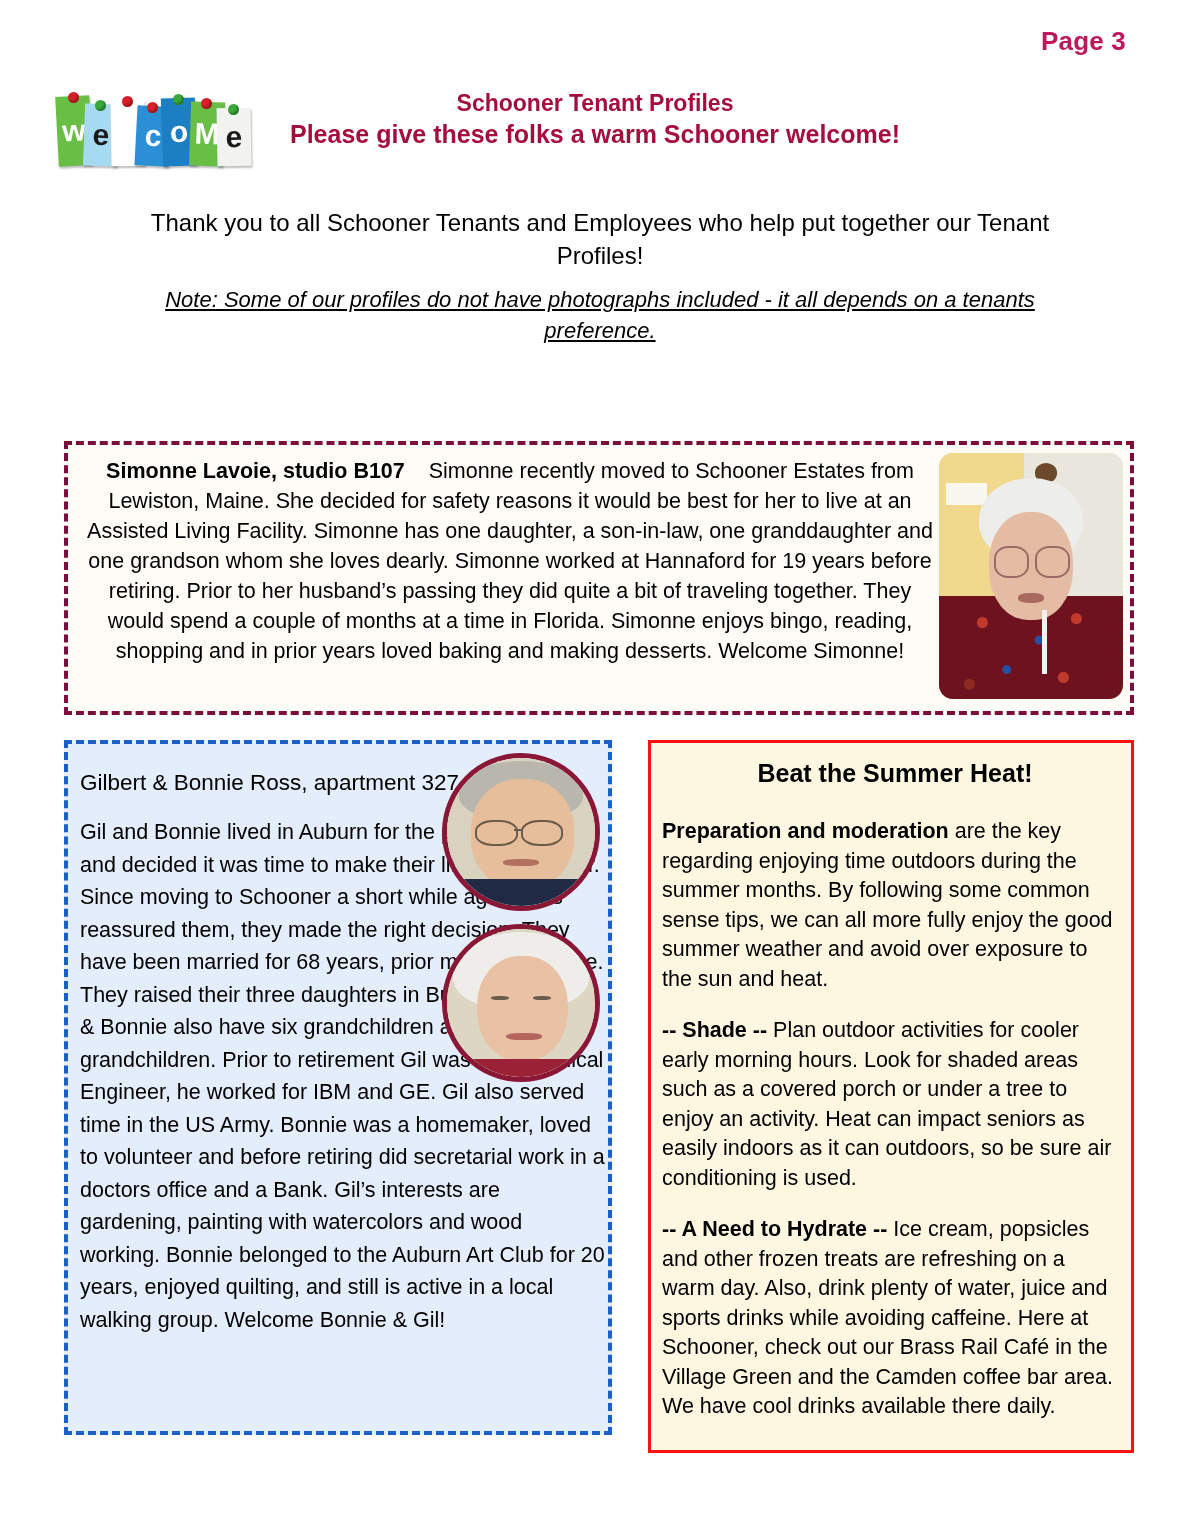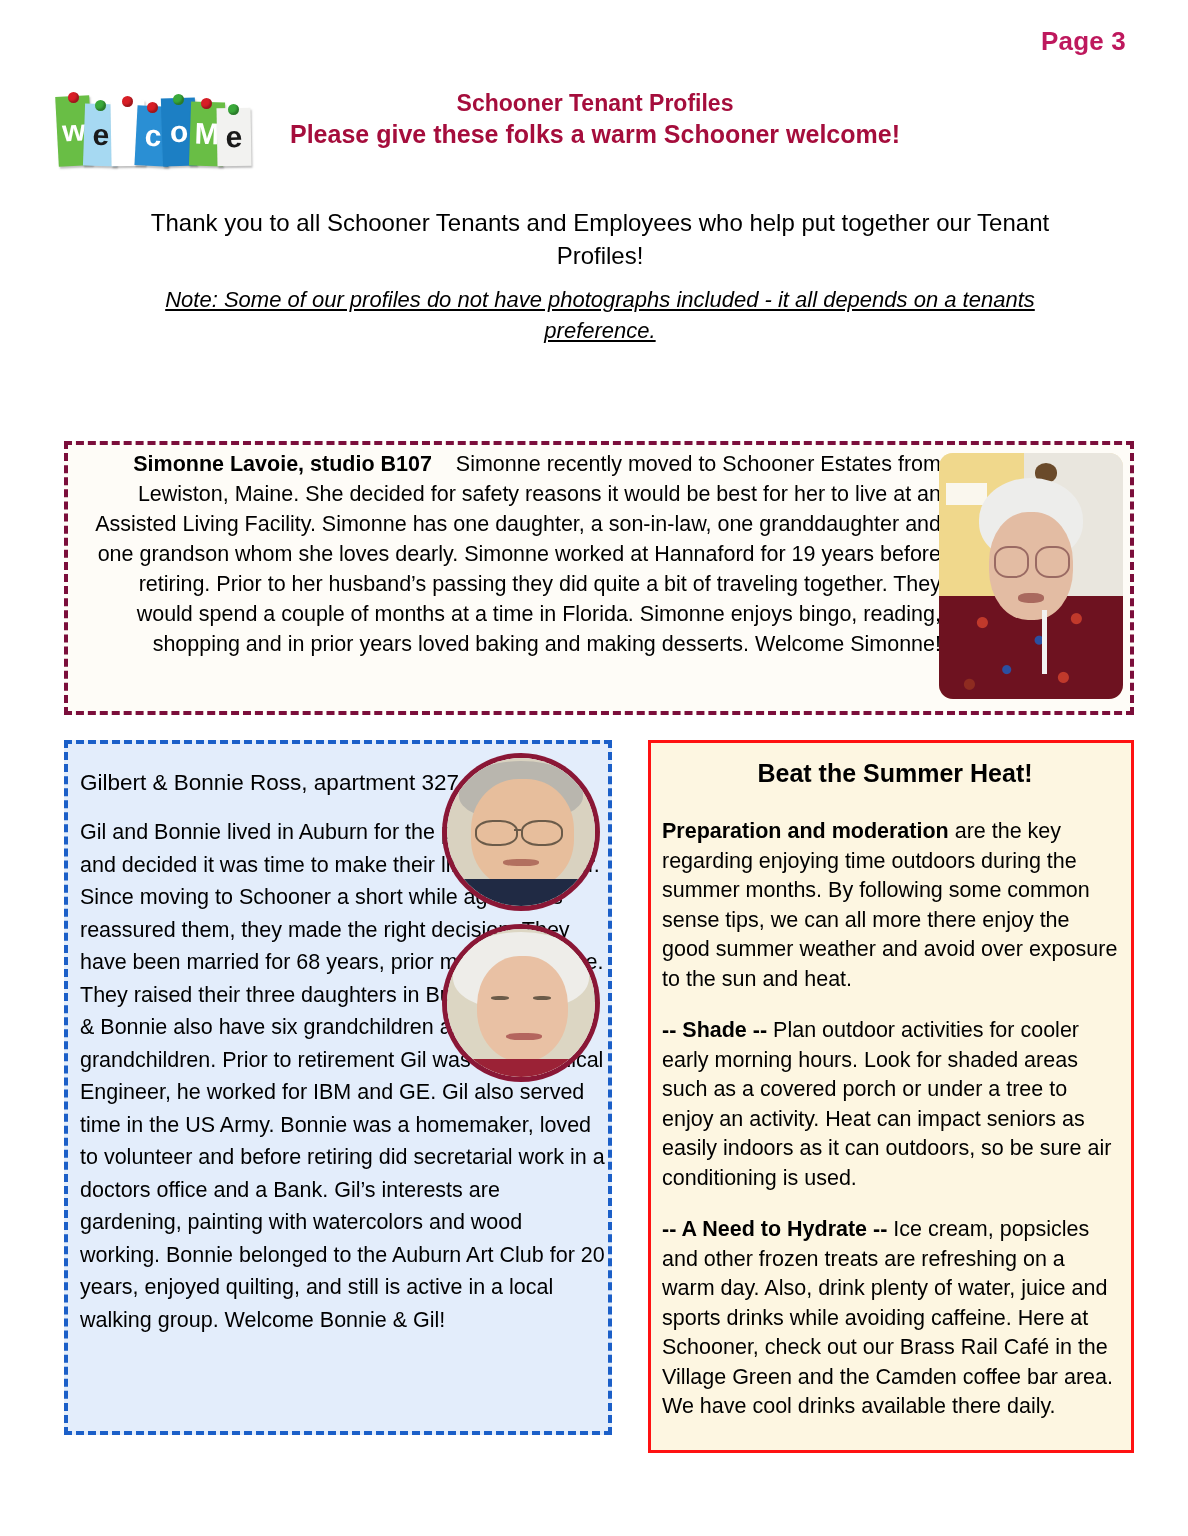--- a/index.html
+++ b/index.html
@@ -97,25 +97,25 @@
     top: 441px;
     width: 1070px;
     height: 274px;
     border: 4px dashed #7B0E3B;
     background: #FEFCF7;
     box-sizing: border-box;
   }
   #simonne-text {
     position: absolute;
     left: 11px;
-    top: 4px;
+    top: 11px;
     width: 862px;
     font-size: 21.5px;
     line-height: 30px;
-    text-align: right;
+    text-align: center;
   }
   .profile-name { font-weight: bold; }
   #simonne-photo {
     position: absolute;
     right: 7px;
     top: 8px;
     width: 184px;
     height: 246px;
     border-radius: 14px;
     overflow: hidden;
@@ -272,17 +272,17 @@
         <div style="left: 58%; top: 45%; width: 12%; height: 3%; border-radius: 40%; background: rgb(107, 91, 73);"></div>
         <div style="left: 40%; top: 70%; width: 24%; height: 5%; border-radius: 40%; background: rgb(180, 101, 94);"></div>
         <div style="left: 0px; top: 88%; width: 100%; height: 12%; background: rgb(155, 34, 54);"></div>
       </div>
   </div>
 </div>
 
 <div id="heat-box">
   <div id="heat-title">Beat the Summer Heat!</div>
   <div id="heat-body">
-      <p><span class="hl">Preparation and moderation</span><span> are the key regarding enjoying time outdoors during the summer months.  By following some common sense tips, we can all more there enjoy the good summer weather and avoid over exposure to the sun and heat.</span></p>
+      <p><span class="hl">Preparation and moderation</span><span> are the key regarding enjoying time outdoors during the summer months.  By following some common sense tips, we can all more fully enjoy the good summer weather and avoid over exposure to the sun and heat.</span></p>
       <p><span class="hl"> -- Shade --</span><span> Plan outdoor activities for cooler early morning hours. Look for shaded areas such as a covered porch or under a tree to enjoy an activity. Heat can impact seniors as easily indoors as it can outdoors, so be sure air conditioning is used.</span></p>
       <p><span class="hl">-- A Need to Hydrate --</span><span> Ice cream, popsicles and other frozen treats are refreshing on a warm day. Also, drink plenty of water, juice and sports drinks while avoiding caffeine. Here at Schooner, check out our Brass Rail Café in the Village Green and the Camden coffee bar area. We have cool drinks available there daily.</span></p>
     </div>
 </div>
 
 </body></html>

